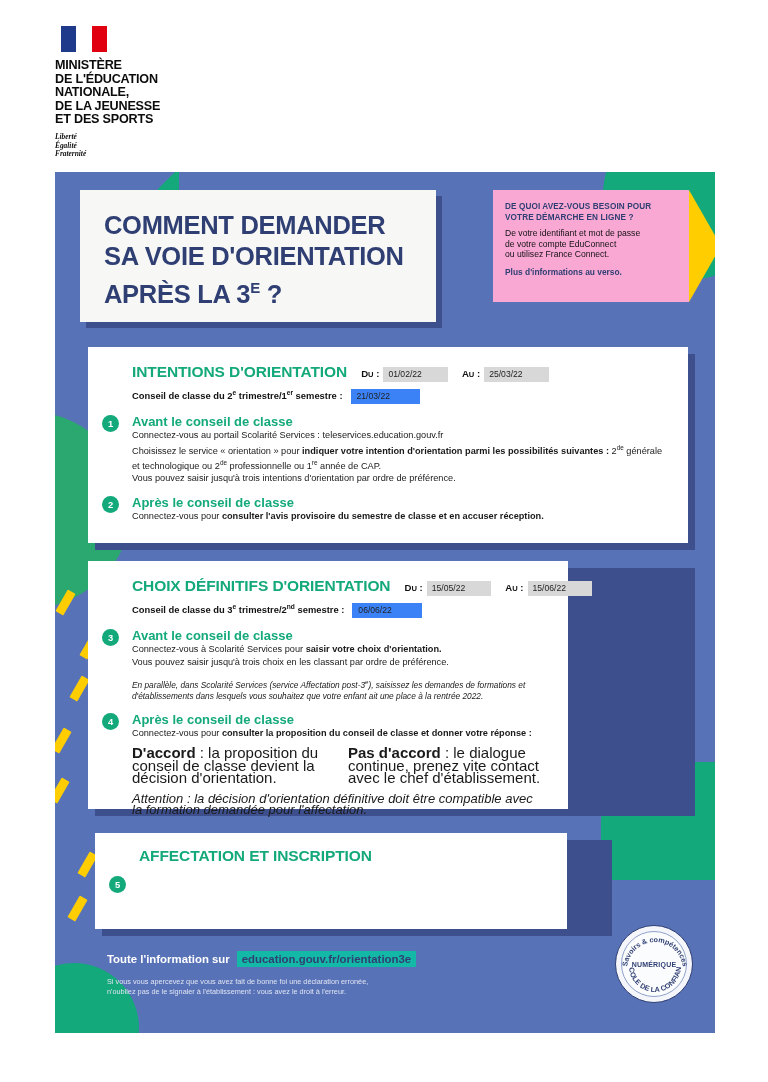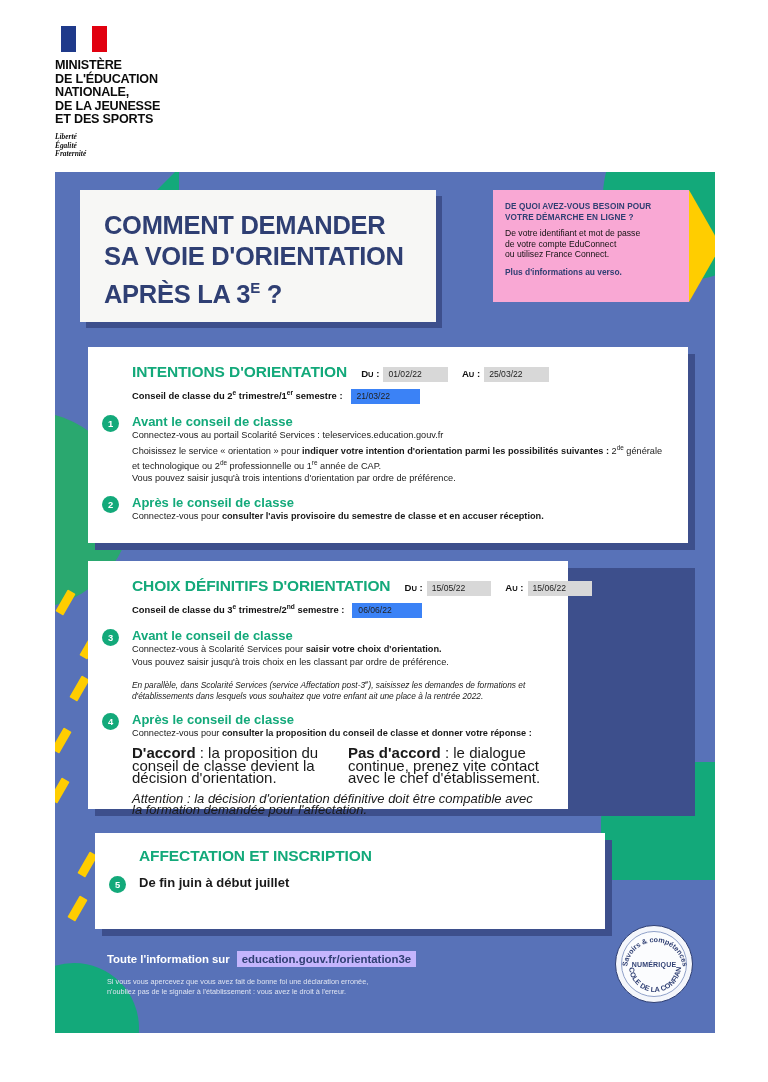--- a/index.html
+++ b/index.html
@@ -139,21 +139,21 @@
   .two-col { display:flex; margin-top:8px; gap:18px; }
   .two-col > div { flex:1 1 50%; font-size:15px; line-height:12.4px; color:#1a1a1a; }
   .two-col b { font-weight:bold; }
   .attention { font-style:italic; font-size:13px; line-height:11px; margin-top:9px; color:#1a1a1a; }
 
   
   #footer { position:absolute; left:52px; bottom:36px; width:430px; }
   #footer-line { display:flex; align-items:center; }
   #footer-label { color:#fff; font-weight:bold; font-size:11.4px; }
   #footer-url {
-    background:#c4b5fd; color:#2f3f73; font-weight:bold; font-size:11.4px;
+    background:#14b8a6; color:#2f3f73; font-weight:bold; font-size:11.4px;
     padding:2px 5px; margin-left:7px;
   }
   #footer-note { color:#dfe4f2; font-size:7.3px; line-height:10px; margin-top:10px; }
 
   
   #badge {
     position:absolute; right:22px; bottom:30px; width:78px; height:78px;
     border-radius:50%; background:#f4f6fb; border:1.5px solid #2f3f73;
     overflow:hidden;
   }
@@ -312,26 +312,25 @@
           <div class="two-col">
             <div><b>D'accord</b><span> : la proposition du conseil de classe devient la décision d'orientation.</span></div>
             <div><b>Pas d'accord</b><span> : le dialogue continue, prenez vite contact avec le chef d'établissement.</span></div>
           </div>
           <div class="attention">Attention : la décision d'orientation définitive doit être compatible avec la formation demandée pour l'affectation.</div>
         </div>
       </div>
     </div>
 
     <div class="panel-shadow" style="left:47px; top:668px; width:510px; height:96px;"></div>
-    <div class="panel" style="left:40px; top:661px; width:510px; height:96px;">
+    <div class="panel" style="left:40px; top:661px; width:472px; height:96px;">
       <div class="panel-inner" style="padding-top:14px;">
         <div class="panel-title">AFFECTATION ET INSCRIPTION</div>
         <div class="step">
           <div class="step-num">5</div>
-          <div class="step-title" style="color:#1a1a1a;">De fin juin à début juillet</div>
         </div>
       </div>
     </div>
 
     <div id="footer">
       <div id="footer-line">
         <span id="footer-label">Toute l'information sur</span>
         <span id="footer-url">education.gouv.fr/orientation3e</span>
       </div>
       <div id="footer-note">

